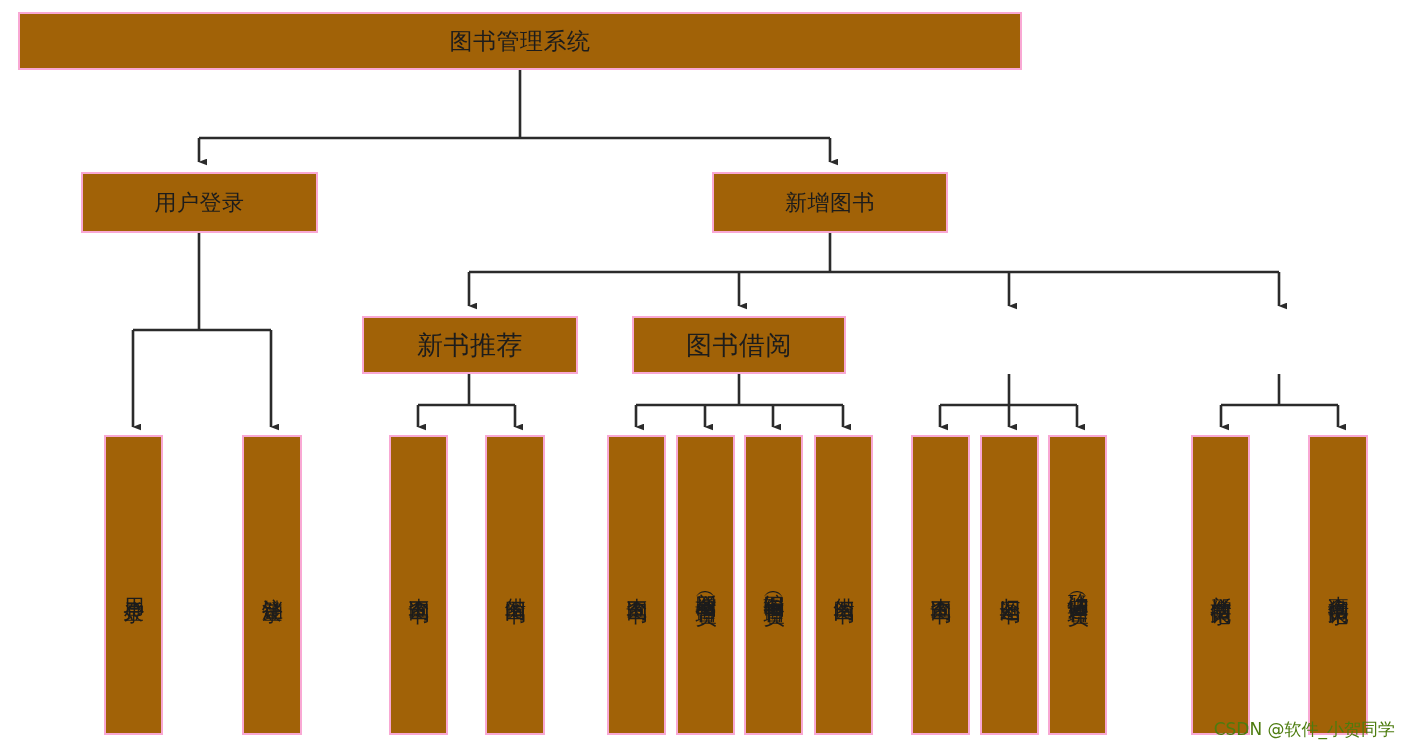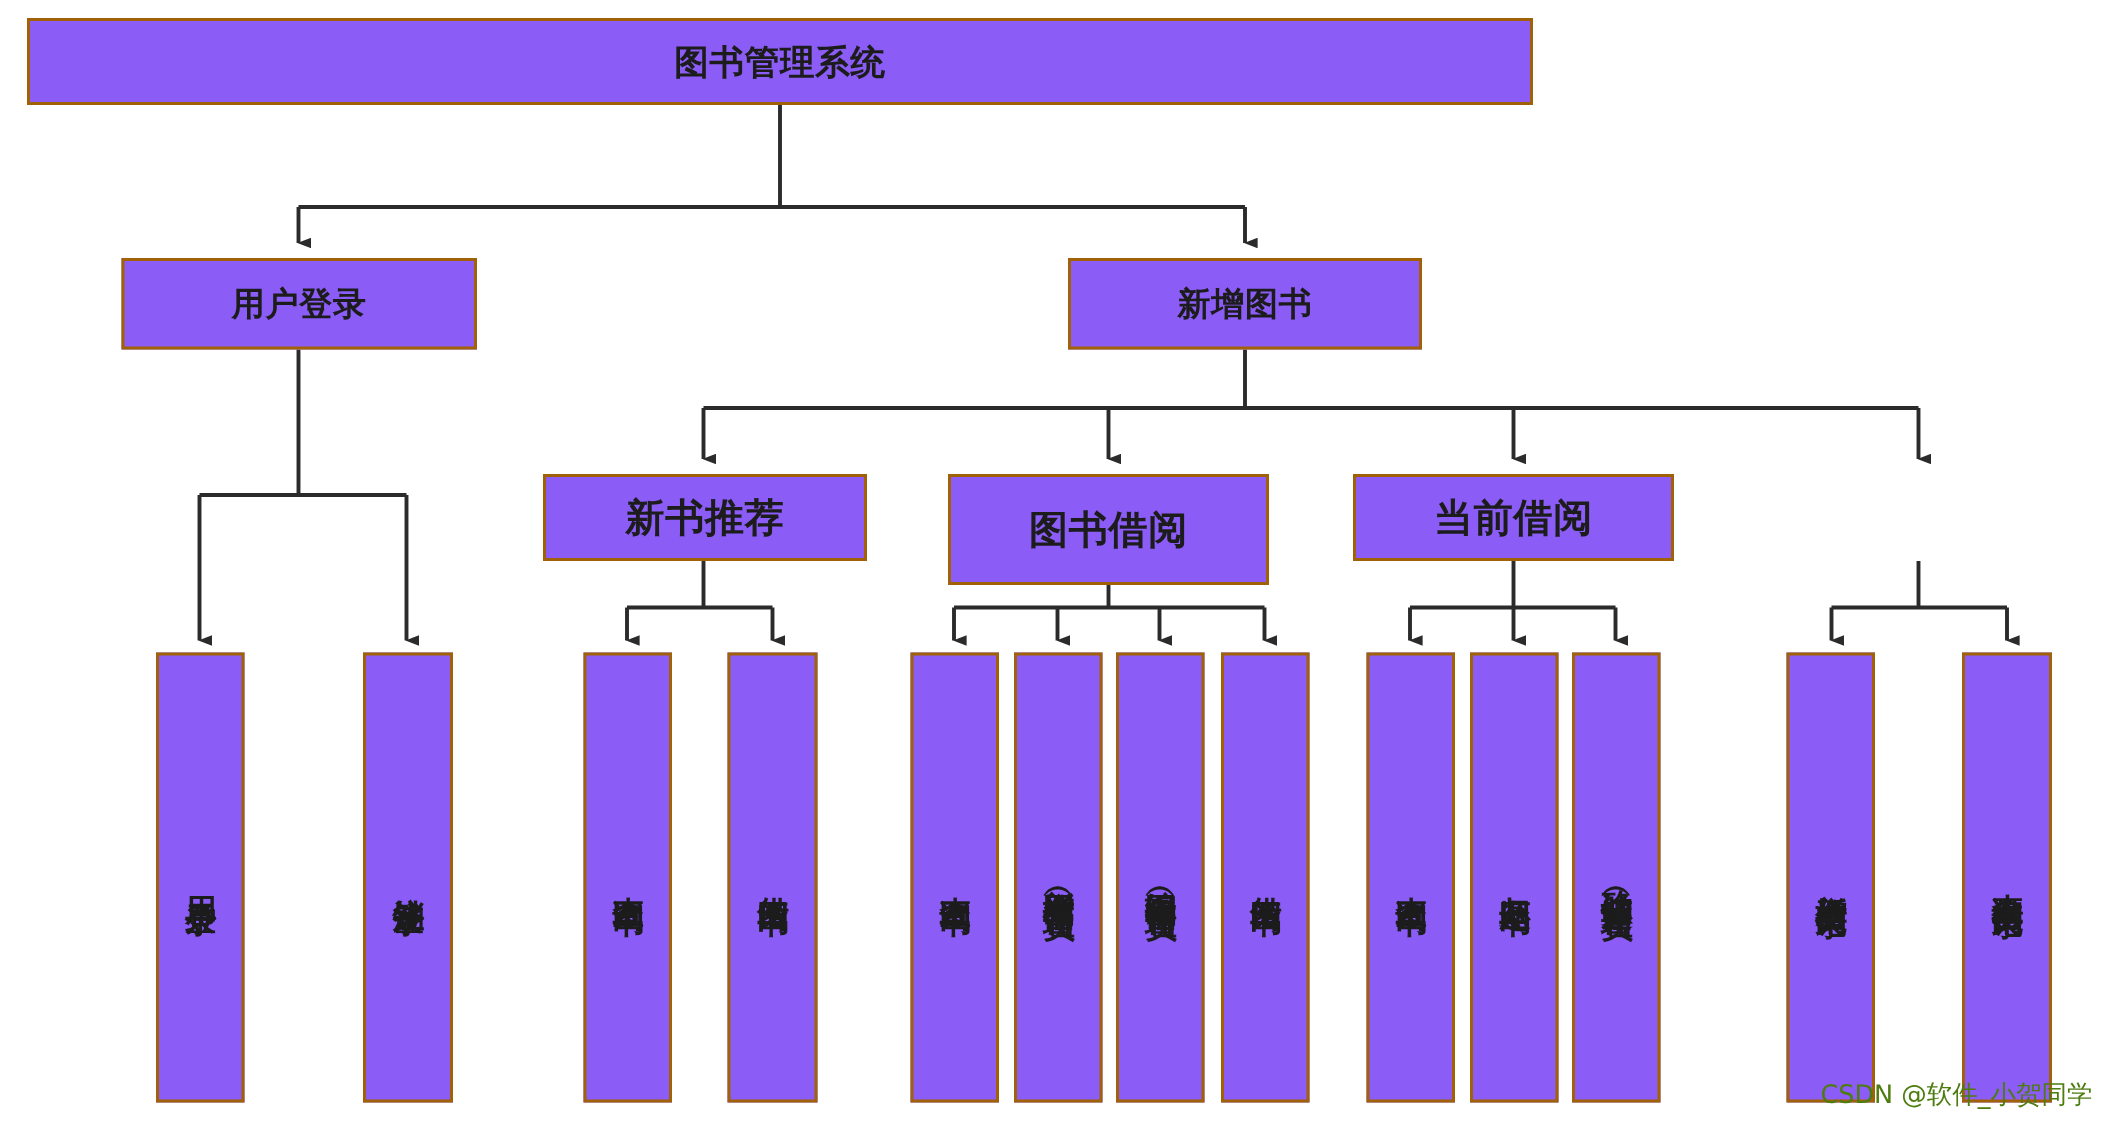--- a/index.html
+++ b/index.html
@@ -23,27 +23,26 @@
     position: absolute;
     left: 0;
     top: 0;
     width: 1405px;
     height: 747px;
     pointer-events: none;
   }
   .node {
     position: absolute;
     box-sizing: border-box;
-    background: #8b5cf6;
-    border: 2px solid #a16207;
+    background: #a16207;
+    border: 2px solid #f9a8d4;
     display: flex;
     align-items: center;
     justify-content: center;
     color: #1c1c1c;
-    font-weight: bold;
   }
   .node-label {
     display: block;
     text-align: center;
     letter-spacing: 0.5px;
   }
   .node.root {
     border-width: 2px;
   }
   .node.root .node-label {
@@ -144,27 +143,24 @@
   </div>
 
   <div class="node level2" style="left:712px; top:172px; width:236px; height:61px;">
     <span class="node-label">新增图书</span>
   </div>
 
   <div class="node level3" style="left:362px; top:316px; width:216px; height:58px;">
     <span class="node-label">新书推荐</span>
   </div>
 
-  <div class="node level3" style="left:632px; top:316px; width:214px; height:74px;">
+  <div class="node level3" style="left:632px; top:316px; width:214px; height:58px;">
     <span class="node-label">图书借阅</span>
   </div>
 
-  <div class="node level3" style="left:902px; top:316px; width:214px; height:58px;">
-    <span class="node-label">当前借阅</span>
-  </div>
 
 
   <div class="node leaf" style="left:104px; top:435px; width:59px; height:300px;">
     <span class="node-label">用户登录</span>
   </div>
 
   <div class="node leaf" style="left:242px; top:435px; width:60px; height:300px;">
     <span class="node-label">注销登录</span>
   </div>
 

